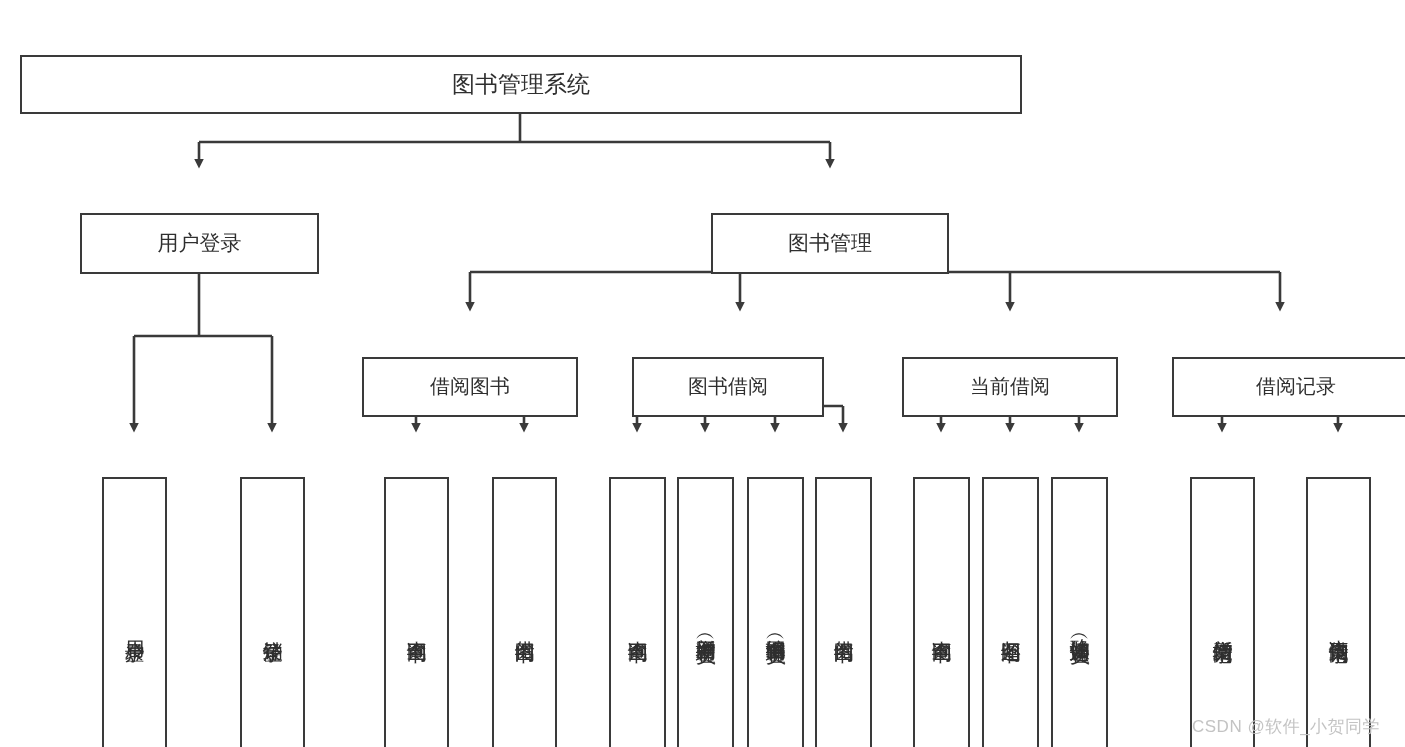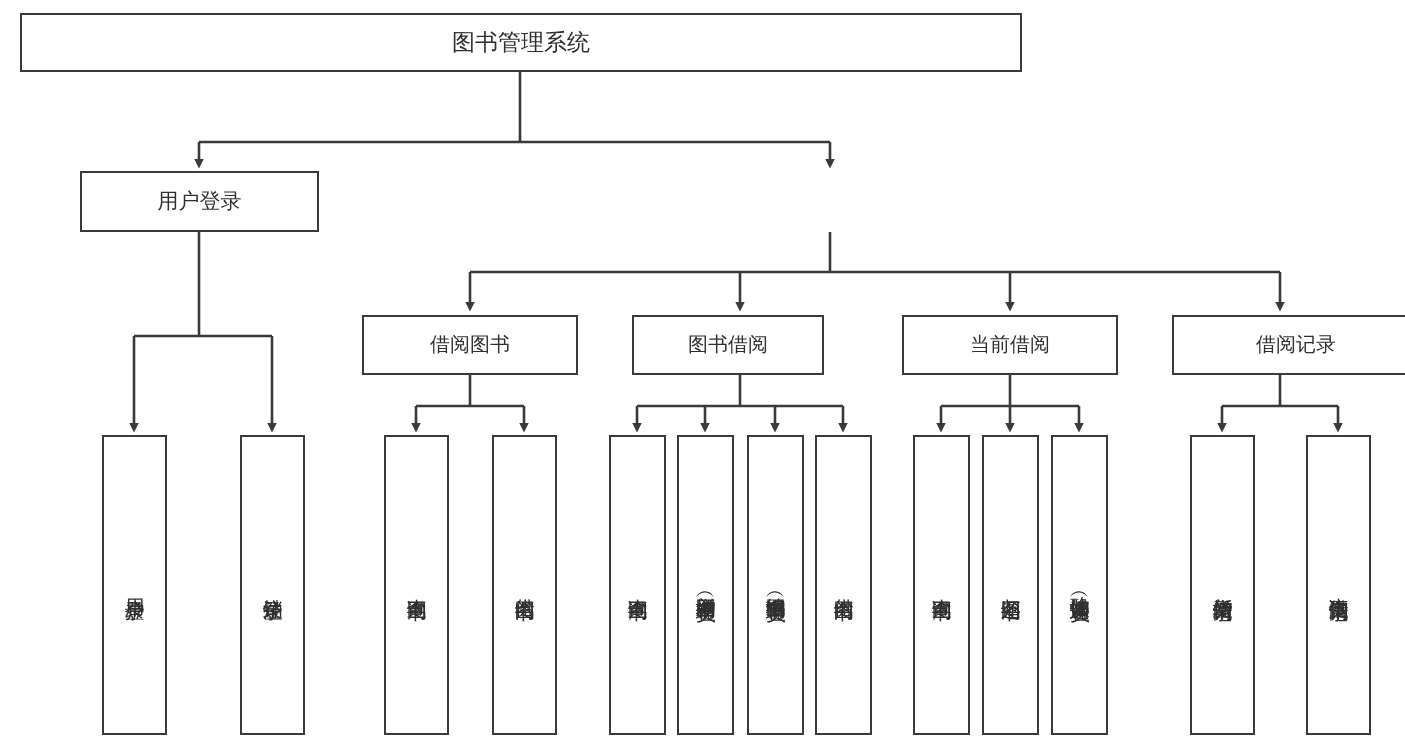--- a/index.html
+++ b/index.html
@@ -24,20 +24,21 @@
     position:absolute;
     box-sizing:border-box;
     border:2px solid #3a3a3a;
     background:#ffffff;
     display:flex;
     align-items:center;
     justify-content:center;
     text-align:center;
     color:#2f2f2f;
     line-height:1.18;
+    margin-top:42px;
   }
   .node.root{
     font-size:23px;
   }
   .node.level2{
     font-size:21px;
   }
   .node.level3{
     font-size:20px;
   }
@@ -117,20 +118,23 @@
     </g>
   </svg>
 
   <div class="node root" style="left:20px;top:13px;width:1002px;height:59px;">
     <span>图书管理系统</span>
   </div>
 
   <div class="node level2" style="left:80px;top:171px;width:239px;height:61px;">
     <span>用户登录</span>
   </div>
+  <div class="node level2" style="left:711px;top:171px;width:238px;height:61px;">
+    <span>图书管理</span>
+  </div>
 
   <div class="node level3" style="left:362px;top:315px;width:216px;height:60px;">
     <span>借阅图书</span>
   </div>
   <div class="node level3" style="left:632px;top:315px;width:192px;height:60px;">
     <span>图书借阅</span>
   </div>
   <div class="node level3" style="left:902px;top:315px;width:216px;height:60px;">
     <span>当前借阅</span>
   </div>
@@ -175,14 +179,15 @@
     <span class="vtext">确认归还（管理员）</span>
   </div>
 
   <div class="node leaf" style="left:1190px;top:435px;width:65px;height:300px;">
     <span class="vtext">新增借阅记录</span>
   </div>
   <div class="node leaf" style="left:1306px;top:435px;width:65px;height:300px;">
     <span class="vtext">查询借阅记录</span>
   </div>
 
+  <div class="watermark" style="left:1192px;top:715px;">CSDN @软件_小贺同学</div>
 
 </div>
 
 </body></html>

